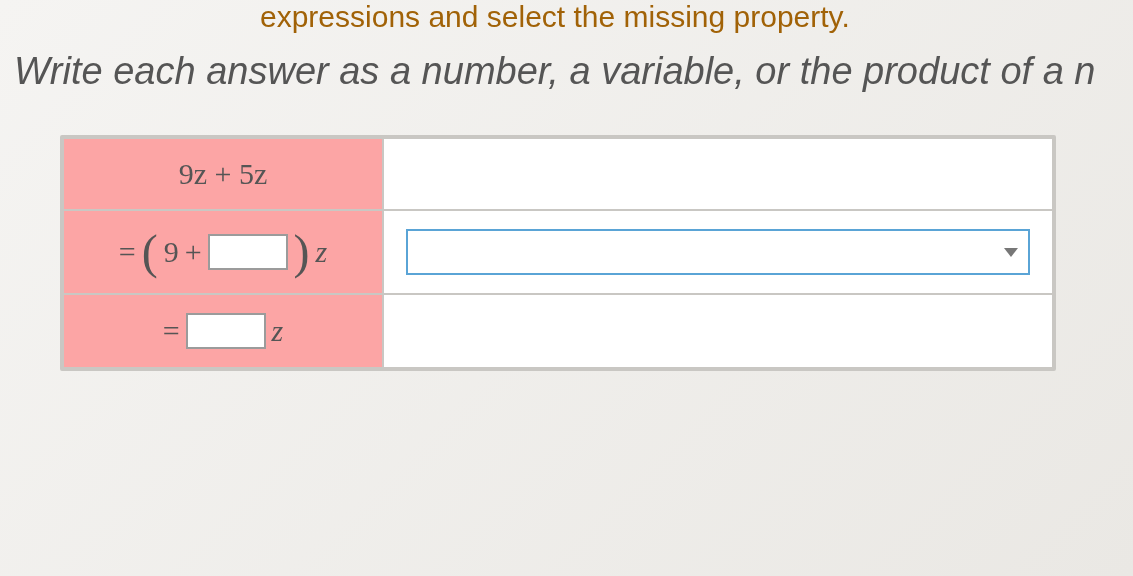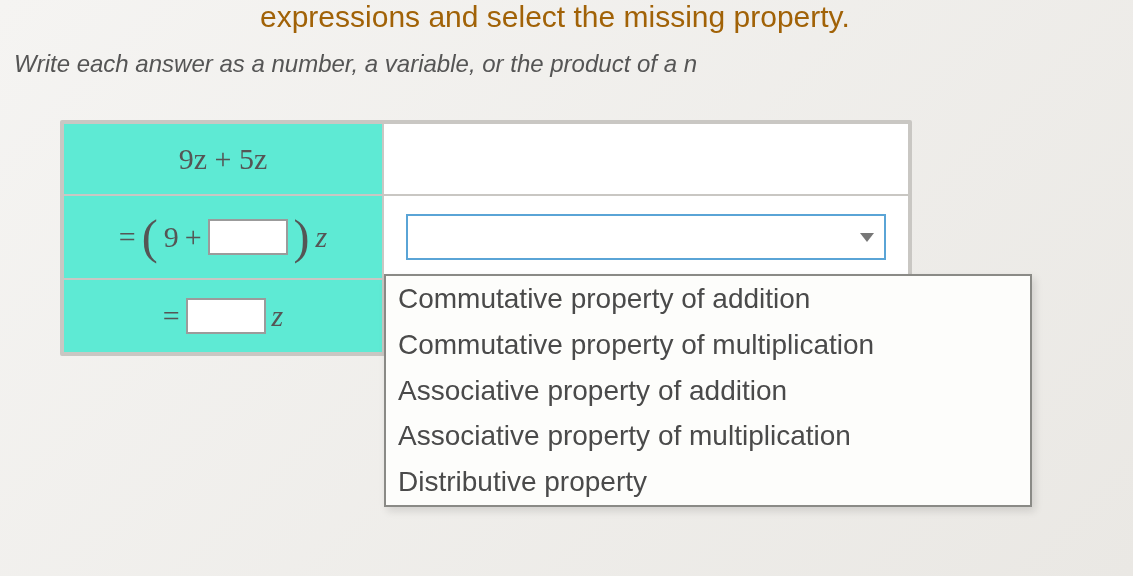--- a/index.html
+++ b/index.html
@@ -17,33 +17,33 @@
       padding: 0;
     }
     .instruction-top {
       font-size: 30px;
       color: #a16207;
       padding: 0 20px 8px 260px;
       white-space: nowrap;
       overflow: hidden;
     }
     .instruction-sub {
-      font-size: 24px;
+      font-size: 38px;
       font-style: italic;
       color: #555;
       padding: 8px 0 24px 14px;
       white-space: nowrap;
       overflow: hidden;
     }
     .work-area {
       margin: 18px 0 0 60px;
       border: 2px solid #c9c7c3;
       border-radius: 2px;
-      width: 852px;
-      background: #5eead4;
+      width: 996px;
+      background: #fca5a5;
       position: relative;
     }
     table.expr {
       border-collapse: collapse;
       width: 100%;
     }
     table.expr td {
       border: 2px solid #c9c7c3;
       padding: 18px 22px;
       vertical-align: middle;
@@ -159,20 +159,13 @@
           <span>=</span>
           <span class="blank-box"></span>
           <span class="var">z</span>
         </span>
       </td>
       <td class="col-right row3-right"></td>
     </tr>
   </tbody>
     </table>
 
-  <div class="dropdown">
-    <div class="opt">Commutative property of addition</div>
-    <div class="opt">Commutative property of multiplication</div>
-    <div class="opt">Associative property of addition</div>
-    <div class="opt">Associative property of multiplication</div>
-    <div class="opt">Distributive property</div>
-  </div>
 </div>
 
 </body></html>

